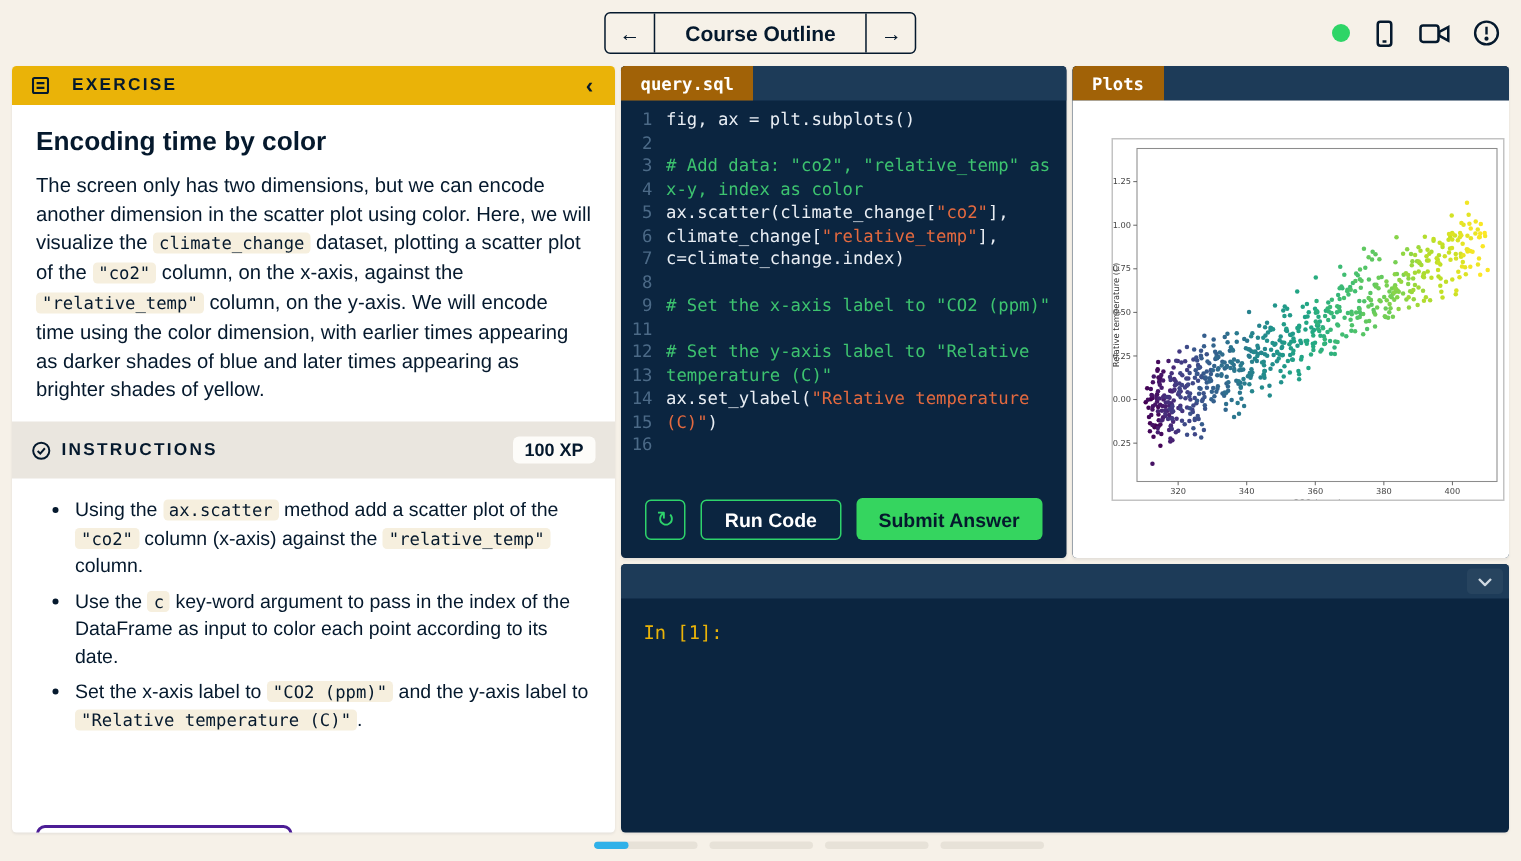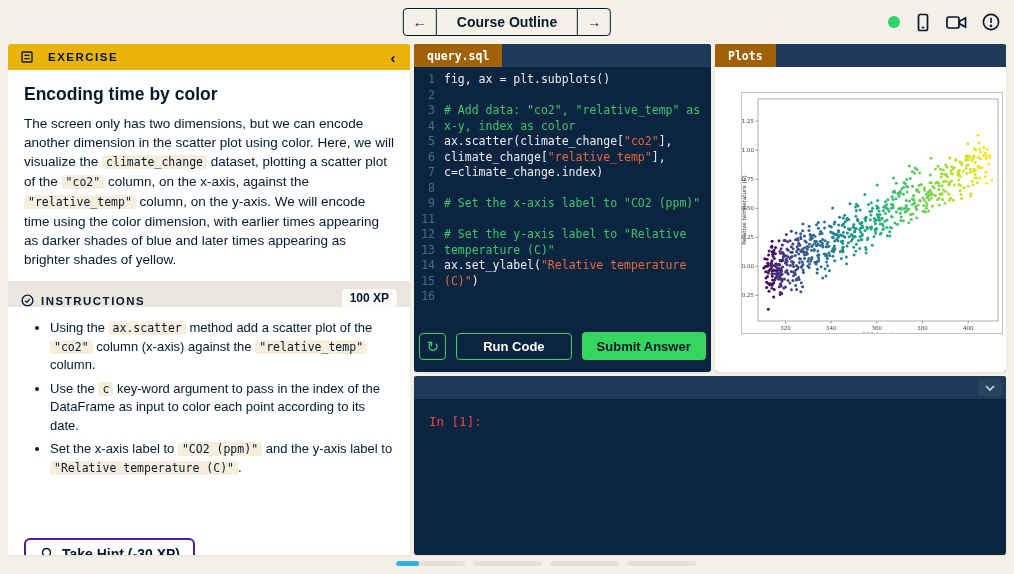--- a/index.html
+++ b/index.html
@@ -30,48 +30,48 @@
   #plots-panel { left:715px; top:44px;  width:291px; height:328px; background:#0b2540; overflow:hidden; }
   #shell-panel { left:414px; top:376px; width:592px; height:179px; background:#0b2540; overflow:hidden; }
   
   .lp-head { height:26px; background:#eab308; display:flex; align-items:center; gap:15px; padding:0 13px; font-size:11.5px; font-weight:bold; letter-spacing:1.5px; }
   .lp-head svg { flex:0 0 auto; }
   .lp-collapse { margin-left:auto; font-size:15px; font-weight:bold; cursor:pointer; line-height:1; }
   .lp-body { padding:0 16px; }
   .lp-title { font-size:17.5px; font-weight:bold; margin:14px 0 9px; }
   .lp-text { font-size:13.5px; line-height:19px; }
   .chip { font-family:"DejaVu Sans Mono","Liberation Mono",monospace; font-size:11.5px; background:#f6efde; border-radius:3px; padding:0 4px; white-space:nowrap; }
-  .instr-bar { margin-top:12px; height:26px; background:#eae6df; display:flex; align-items:flex-end; gap:7px; padding:0 13px; font-size:11.5px; font-weight:bold; letter-spacing:1.5px; margin-left:-16px; margin-right:-16px; }
+  .instr-bar { margin-top:12px; height:38px; background:#eae6df; display:flex; align-items:center; gap:7px; padding:0 13px; font-size:11.5px; font-weight:bold; letter-spacing:1.5px; margin-left:-16px; margin-right:-16px; }
   .xp-badge { margin-left:auto; background:#fdfcf9; border-radius:4px; padding:2px 8px; font-size:12px; font-weight:bold; letter-spacing:0; }
   .instr-list { margin:12px 0 0 26px; }
   .instr-list li { font-size:13px; line-height:18.5px; margin-bottom:5px; }
   .hint-btn { margin-top:56px; display:inline-flex; align-items:center; gap:8px; border:2px solid #4c1d95; border-radius:6px; background:#fff; padding:6px 13px; font-size:14px; font-weight:bold; color:#05192d; cursor:pointer; font-family:inherit;text-align:center; }
   
   .dtab-bar { height:23px; background:#1d3b58; display:flex; align-items:stretch; }
   .dtab { display:flex; align-items:center; padding:0 13px; background:#a16207; color:#fff; font-family:"DejaVu Sans Mono","Liberation Mono",monospace; font-size:11.5px; font-weight:bold; cursor:pointer; }
   .dtab.dim { color:#93a5b8; background:#0e2a45; }
   .bar-chevron { margin-left:auto; margin-right:4px; align-self:center; width:24px; height:17px; background:#27445f; border-radius:3px; display:flex; align-items:center; justify-content:center; cursor:pointer; }
   
   .code-area { padding-top:5px; font-family:"DejaVu Sans Mono","Liberation Mono",monospace; font-size:11.5px; line-height:15.5px; cursor:text; }
   .code-row { display:flex; }
   .code-gutter { flex:0 0 30px; text-align:right; padding-right:9px; color:#4c6largest; color:#4c6a87; }
   .code-content { white-space:pre; }
   .tok-p { color:#e9eef4; }
   .tok-c { color:#3dc36f; }
   .tok-s { color:#e3693f; }
   .editor-btns { position:absolute; bottom:12px; left:0; right:0; display:flex; justify-content:center; align-items:center; gap:10px; }
   .reset-btn { width:27px; height:27px; border:1.5px solid #2ed36b; border-radius:4px; background:transparent; color:#2ed36b; font-size:15px; line-height:1; cursor:pointer; display:flex; align-items:center; justify-content:center; font-family:inherit; }
-  .run-btn { border:1.5px solid #2ed36b; border-radius:4px; background:transparent; color:#fff; font-weight:bold; font-size:13px; padding:5px 26px; cursor:pointer; font-family:inherit; }
+  .run-btn { border:1.5px solid #2ed36b; border-radius:4px; background:transparent; color:#fff; font-weight:bold; font-size:13px; padding:5px 15px; cursor:pointer; font-family:inherit; }
   .submit-btn { border:none; border-radius:4px; background:#35d55f; color:#05192d; font-weight:bold; font-size:13px; padding:6.5px 15px; cursor:pointer; font-family:inherit; }
   
   .plots-content { position:absolute; top:23px; bottom:0; left:0; right:0; background:#ffffff; }
   .figure { position:absolute; left:26px; top:25px; width:262px; height:242px; background:#fff; border:1px solid #c3c3c3; }
   .figure svg { display:block; }
   
-  .shell-content { padding:15px 15px; font-family:"DejaVu Sans Mono","Liberation Mono",monospace; font-size:12.5px; color:#ef4444; cursor:text; height:156px; }
+  .shell-content { padding:15px 15px; font-family:"DejaVu Sans Mono","Liberation Mono",monospace; font-size:12.5px; color:#eab308; cursor:text; height:156px; }
   
   .progress { position:absolute; top:561px; left:396px; display:flex; gap:8px; }
   .pseg { width:69px; height:5px; border-radius:3px; overflow:hidden; position:relative; }
   .pfill { position:absolute; left:0; top:0; bottom:0; border-radius:3px; }
 </style>
 </head>
 <body>
 
 <div class="topbar">
   <div class="co-group">

